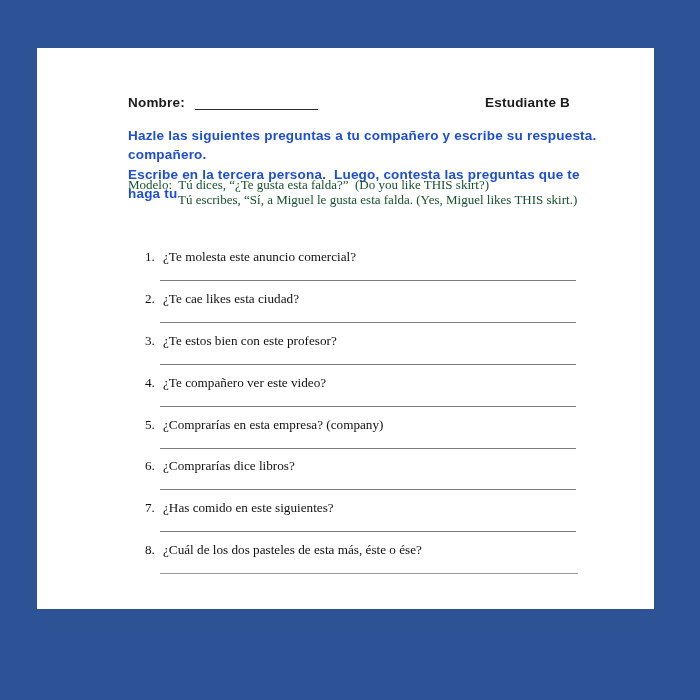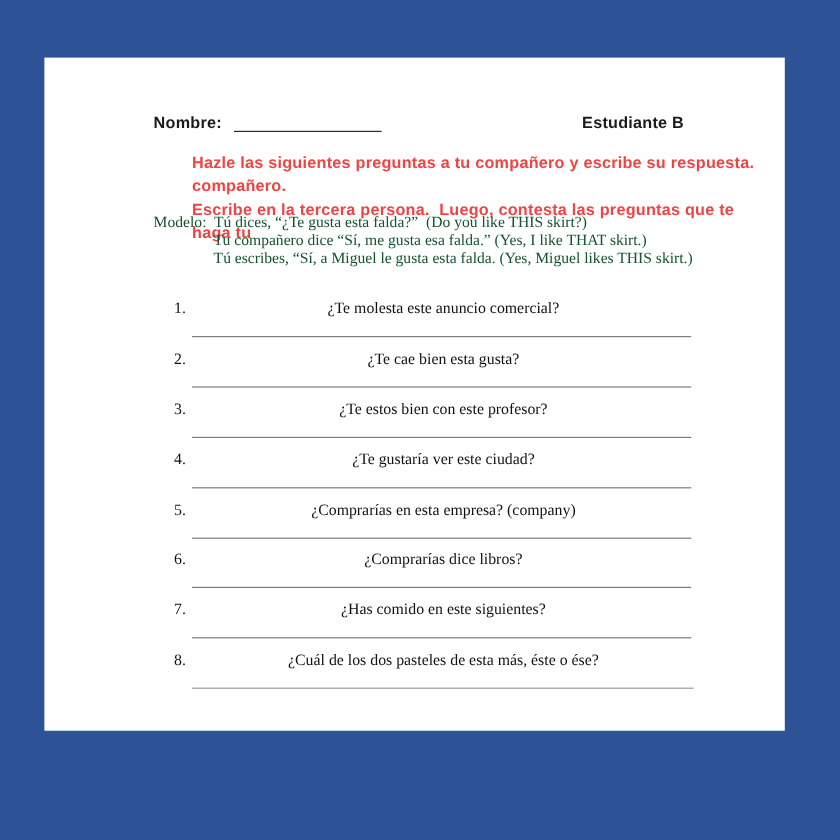--- a/index.html
+++ b/index.html
@@ -51,22 +51,21 @@
   
   .instructions {
     position: absolute;
     left: 91px;
     top: 78px;
     width: 478px;
     font-weight: bold;
     font-size: 13.5px;
     line-height: 19.3px;
     letter-spacing: 0.2px;
-    color: #ef4444;
-    margin-left: 32px;
+    color: #1d4ed8;
   }
   .instructions div { white-space: pre-wrap; }
   
   .modelo {
     position: absolute;
     left: 91px;
     top: 129px;
     width: 500px;
     font-family: "Liberation Serif", serif;
     font-size: 13px;
@@ -82,21 +81,21 @@
     top: 201px;
     width: 431px;
     font-family: "Liberation Serif", serif;
     font-size: 13.2px;
     line-height: 16px;
     color: #111111;
   }
   .question { position: relative; height: 41.9px; }
   .q-row { display: flex; }
   .q-num { width: 18px; flex: none; }
-  .q-text { flex: 1; white-space: pre-wrap; text-align: center; }
+  .q-text { flex: 1; white-space: pre-wrap; }
   .q-line {
     position: absolute;
     left: 15px;
     right: 0;
     top: 31px;
     height: 0;
     border-bottom: 1px solid #7d7d7d;
   }
   .question:last-child .q-line { border-bottom-color: #9a9a9a; right: -2px; }
 </style>
@@ -115,54 +114,53 @@
     </div>
 
     <div class="instructions">
       <div>Hazle las siguientes preguntas a tu compañero y escribe su respuesta.</div>
       <div>compañero.</div>
       <div>Escribe en la tercera persona.  Luego, contesta las preguntas que te haga tu</div>
     </div>
 
     <div class="modelo">
       <div>Modelo:  Tú dices, “¿Te gusta esta falda?”  (Do you like THIS skirt?)</div>
-      <div class="indent">Tu compañero dice “Sí, me gusta esa falda.” (Yes, I like THAT skirt.)</div>
       <div class="indent">Tú escribes, “Sí, a Miguel le gusta esta falda. (Yes, Miguel likes THIS skirt.)</div>
     </div>
 
     <div class="questions">
 
       <div class="question">
         <div class="q-row">
           <span class="q-num">1.</span>
           <span class="q-text">¿Te molesta este anuncio comercial?</span>
         </div>
         <div class="q-line"></div>
       </div>
 
       <div class="question">
         <div class="q-row">
           <span class="q-num">2.</span>
-          <span class="q-text">¿Te cae bien esta gusta?</span>
+          <span class="q-text">¿Te cae likes esta ciudad?</span>
         </div>
         <div class="q-line"></div>
       </div>
 
       <div class="question">
         <div class="q-row">
           <span class="q-num">3.</span>
           <span class="q-text">¿Te estos bien con este profesor?</span>
         </div>
         <div class="q-line"></div>
       </div>
 
       <div class="question">
         <div class="q-row">
           <span class="q-num">4.</span>
-          <span class="q-text">¿Te gustaría ver este ciudad?</span>
+          <span class="q-text">¿Te compañero ver este video?</span>
         </div>
         <div class="q-line"></div>
       </div>
 
       <div class="question">
         <div class="q-row">
           <span class="q-num">5.</span>
           <span class="q-text">¿Comprarías en esta empresa? (company)</span>
         </div>
         <div class="q-line"></div>

